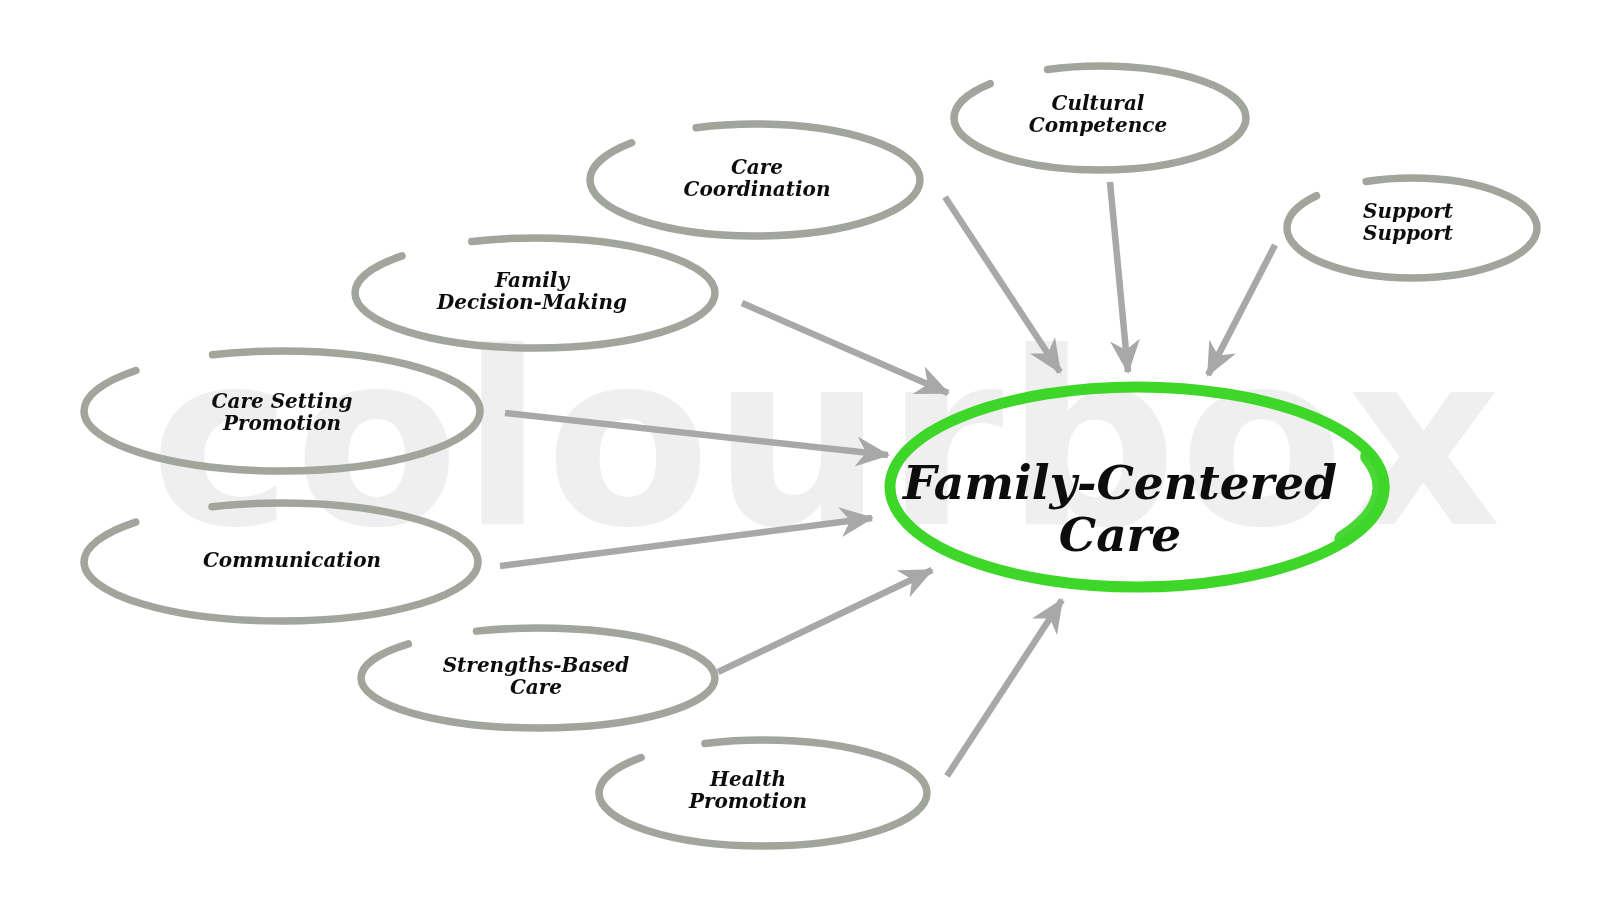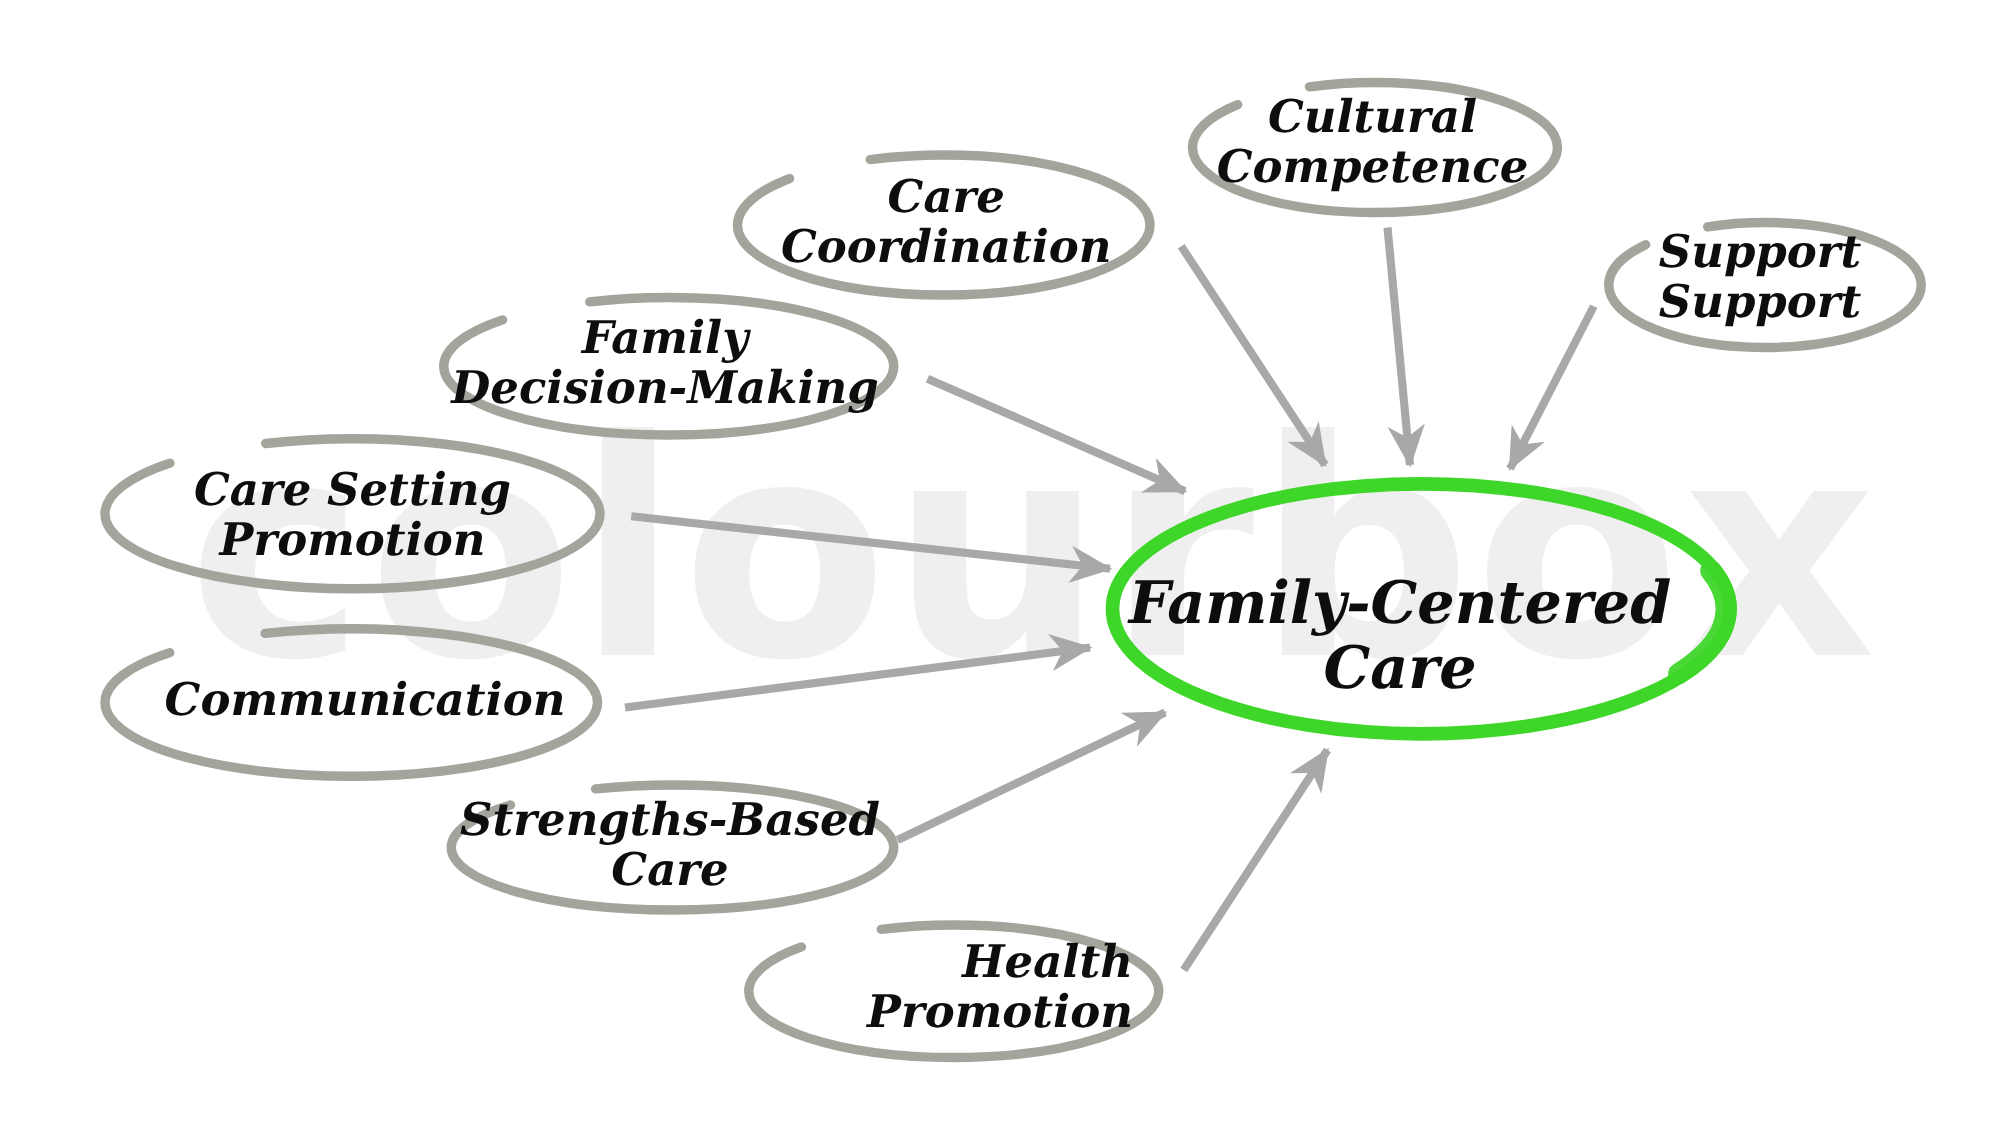--- a/index.html
+++ b/index.html
@@ -64,21 +64,21 @@
     fill: var(--arrow, #a8a8a8);
   }
   
   .label {
     position: absolute;
     transform: translate(-50%, -50%);
     text-align: center;
     color: var(--text, #0d0d0d);
     font-style: italic;
     font-weight: 700;
-    font-size: 36px;
+    font-size: 20px;
     line-height: 1.12;
     white-space: nowrap;
     z-index: 2;
   }
   .label span { display: block; }
   .label-center {
     font-size: 47px;
     line-height: 1.1;
   }
 </style>
@@ -138,21 +138,21 @@
     <span>Care Setting</span>
     <span>Promotion</span>
   </div>
   <div class="label" style="left:280px;  top:560px;margin-left:12px;">
     <span>Communication</span>
   </div>
   <div class="label" style="left:536px;  top:676px;">
     <span>Strengths-Based</span>
     <span>Care</span>
   </div>
-  <div class="label" style="left:800px;  top:790px;text-align:right;">
+  <div class="label" style="left:748px;  top:790px;">
     <span>Health</span>
     <span>Promotion</span>
   </div>
 
   <div class="label label-center" style="left:1120px; top:486px;margin-top:23px;">
     <span>Family-Centered</span>
     <span>Care</span>
   </div>
 
 </div>

